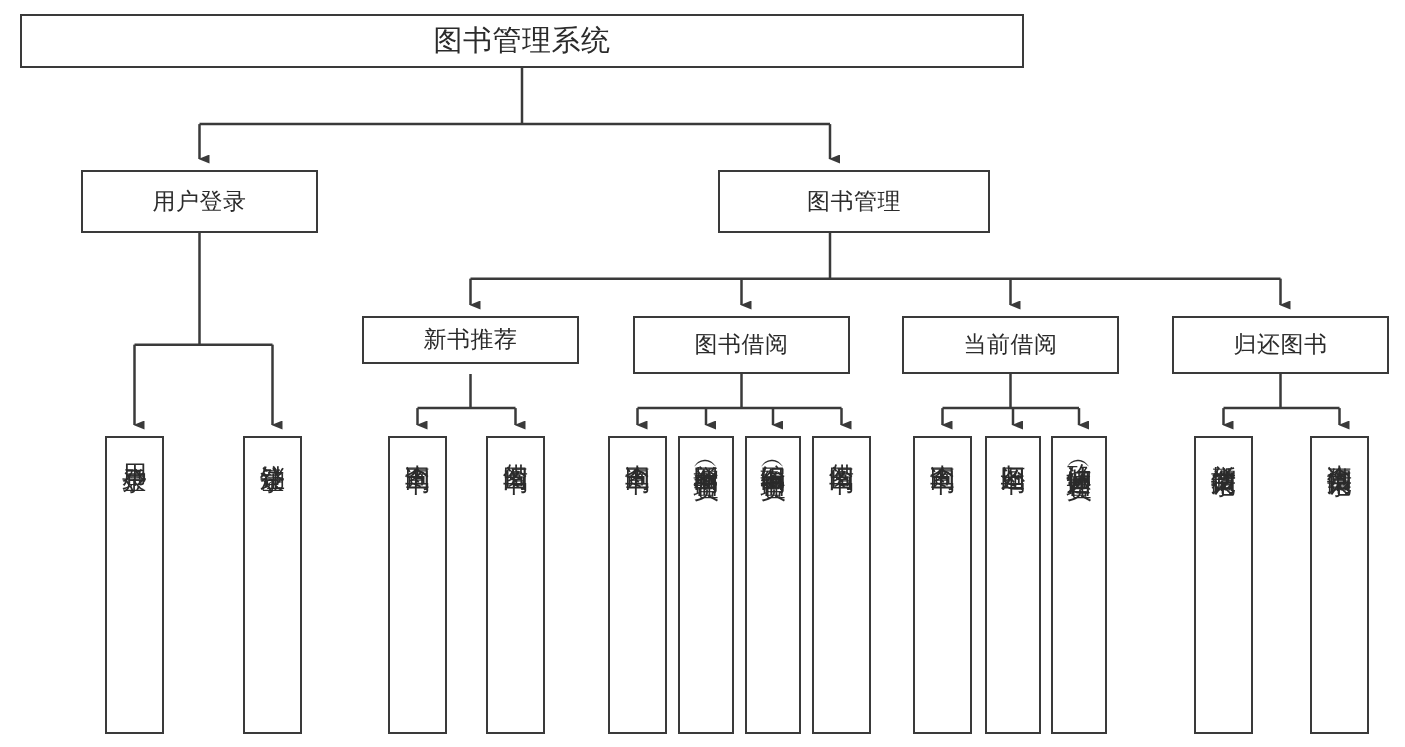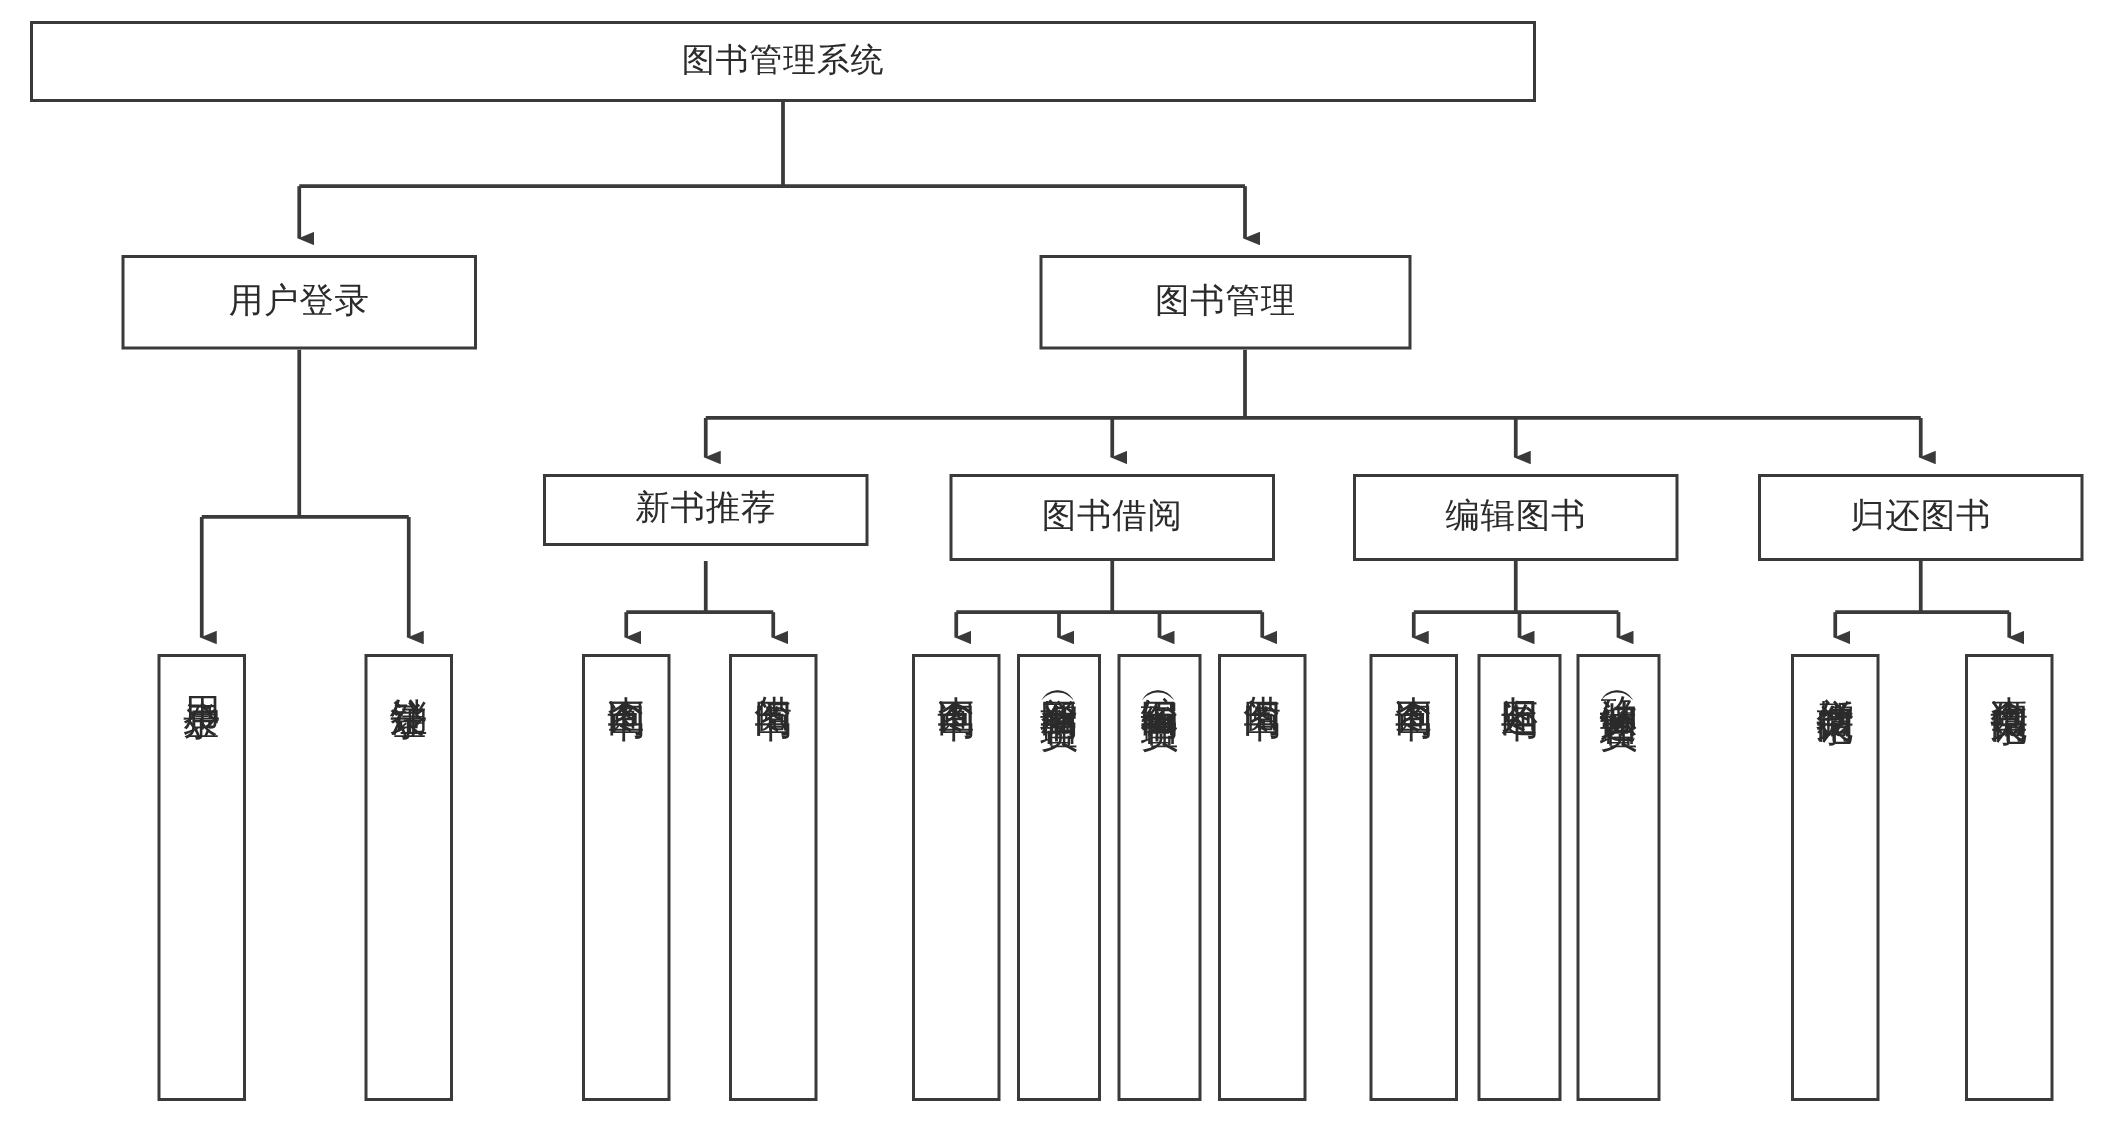--- a/index.html
+++ b/index.html
@@ -39,21 +39,21 @@
     display: block;
     text-align: center;
     line-height: 1.02;
     letter-spacing: 0.5px;
   }
   
   .node.horiz .label {
     font-size: 23px;
   }
   .node.root .label {
-    font-size: 22px;
+    font-size: 29px;
   }
   
   .node.vert {
     align-items: flex-start;
     justify-content: center;
     padding-top: 6px;
   }
   .node.vert .label {
     writing-mode: vertical-rl;
     text-orientation: upright;
@@ -116,31 +116,31 @@
         <path d="M1339.5,408.1 L1339.5,425" marker-end="url(#arrow)"></path>
       </g>
   </svg>
   <div id="node-layer">
       <div class="node horiz root" style="left: 20px; top: 14px; width: 1004px; height: 54px;">
         <span class="label">图书管理系统</span>
       </div>
       <div class="node horiz" style="left: 81px; top: 170px; width: 237px; height: 63px;">
         <span class="label">用户登录</span>
       </div>
-      <div class="node horiz" style="left: 693px; top: 170px; width: 248px; height: 63px;">
+      <div class="node horiz" style="left: 718px; top: 170px; width: 272px; height: 63px;">
         <span class="label">图书管理</span>
       </div>
       <div class="node horiz" style="left: 362px; top: 316px; width: 217px; height: 48px;">
         <span class="label">新书推荐</span>
       </div>
       <div class="node horiz" style="left: 633px; top: 316px; width: 217px; height: 58px;">
         <span class="label">图书借阅</span>
       </div>
       <div class="node horiz" style="left: 902px; top: 316px; width: 217px; height: 58px;">
-        <span class="label">编辑图书</span>
+        <span class="label">当前借阅</span>
       </div>
       <div class="node horiz" style="left: 1172px; top: 316px; width: 217px; height: 58px;">
         <span class="label">归还图书</span>
       </div>
       <div class="node vert" style="left: 105px; top: 436px; width: 59px; height: 298px;">
         <span class="label">用户登录</span>
       </div>
       <div class="node vert" style="left: 243px; top: 436px; width: 59px; height: 298px;">
         <span class="label">注销登录</span>
       </div>

